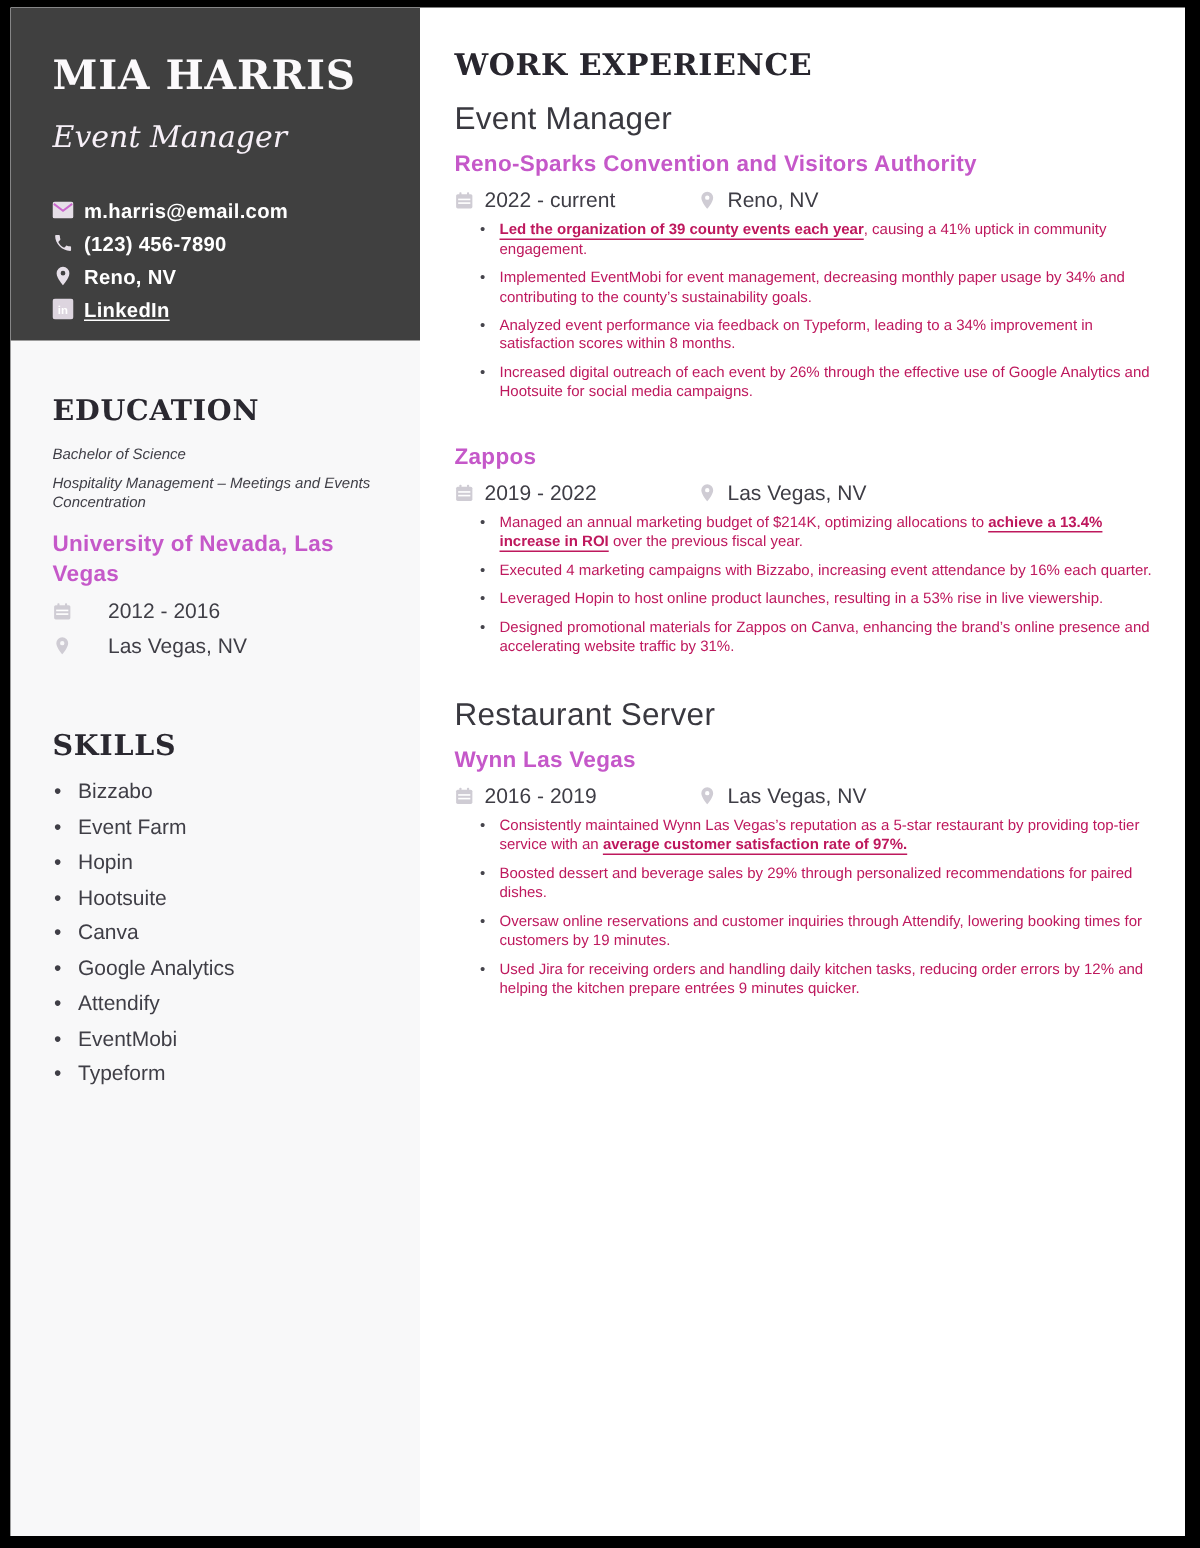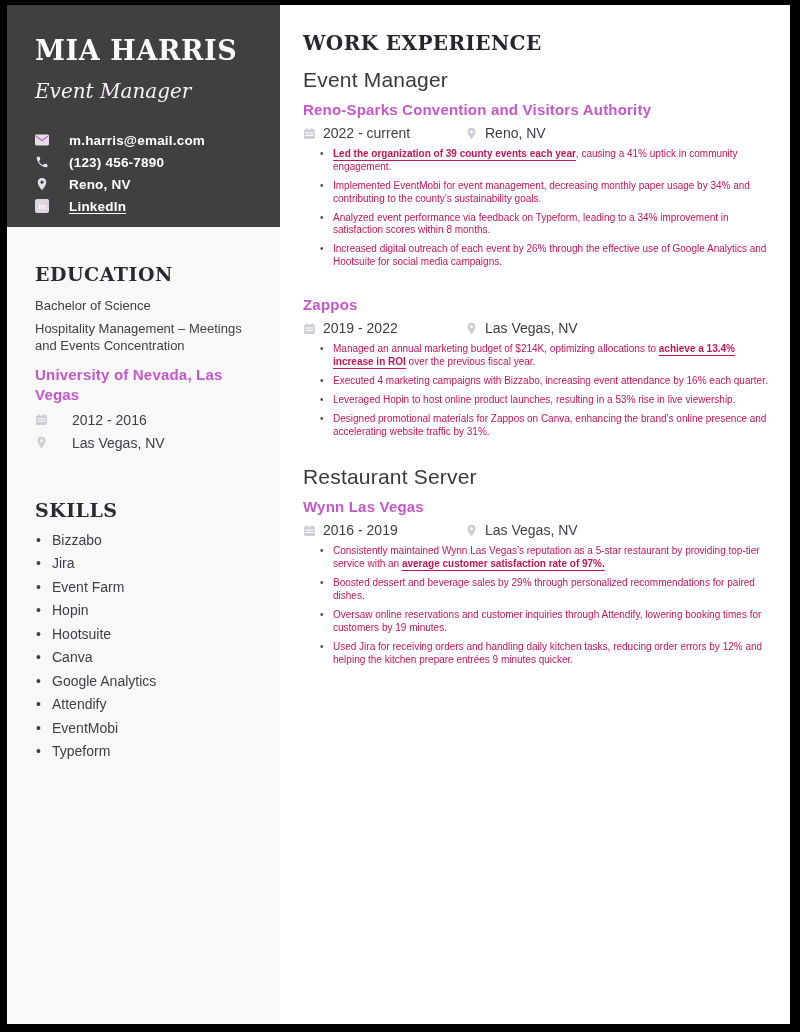--- a/index.html
+++ b/index.html
@@ -21,37 +21,37 @@
   .person-name {
     margin:0; font-family:"DejaVu Serif", serif; font-weight:700;
     font-size:27px; letter-spacing:.6px; color:#fbf9fb;
   }
   .person-title {
     margin:13px 0 0; font-family:"DejaVu Serif", serif; font-style:italic;
     font-size:20px; color:#f7f0f8;
   }
   .contact { list-style:none; margin:26px 0 0; padding:0; }
   .contact li {
-    display:flex; align-items:center; gap:20px; height:22px;
+    display:flex; align-items:center; gap:7px; height:22px;
     color:#fff; font-size:13.5px; font-weight:700; letter-spacing:.2px;
   }
   .contact svg { width:14px; height:14px; display:block; flex:0 0 14px; }
   .contact .link { text-decoration:underline; text-underline-offset:2px; cursor:pointer; }
 
   .side-section { padding:0 18px 0 28px; }
   .edu-section { margin-top:36px; }
   .skills-section { margin-top:48px; }
   .side-h {
     margin:0; font-family:"DejaVu Serif", serif; font-weight:700;
     font-size:19px; letter-spacing:.5px; color:#2a2830;
   }
   .edu-degree { margin:12px 0 0; }
   .edu-program { margin:5px 0 0; }
   .edu-degree, .edu-program {
-    font-size:13px; line-height:1.36; color:#3f3e46;
+    font-size:10px; line-height:1.36; color:#3f3e46;font-style:italic;
   }
   .edu-school {
     margin:10px 0 0; font-size:15px; font-weight:700; line-height:1.32;
     color:#c558c9; letter-spacing:.2px;
   }
   .smeta {
     display:flex; align-items:center; gap:24px; margin-top:7px;
     font-size:14px; color:#3f3e46;
   }
   .smeta svg { width:13px; height:13px; display:block; }
@@ -165,21 +165,20 @@
             </svg>
         </span>
         <span>Las Vegas, NV</span>
       </div>
     </section>
 
     <section class="side-section skills-section">
       <h2 class="side-h">SKILLS</h2>
       <ul class="skills-list">
           <li>Bizzabo</li>
-          <li>Jira</li>
           <li>Event Farm</li>
           <li>Hopin</li>
           <li>Hootsuite</li>
           <li>Canva</li>
           <li>Google Analytics</li>
           <li>Attendify</li>
           <li>EventMobi</li>
           <li>Typeform</li>
         </ul>
     </section>

